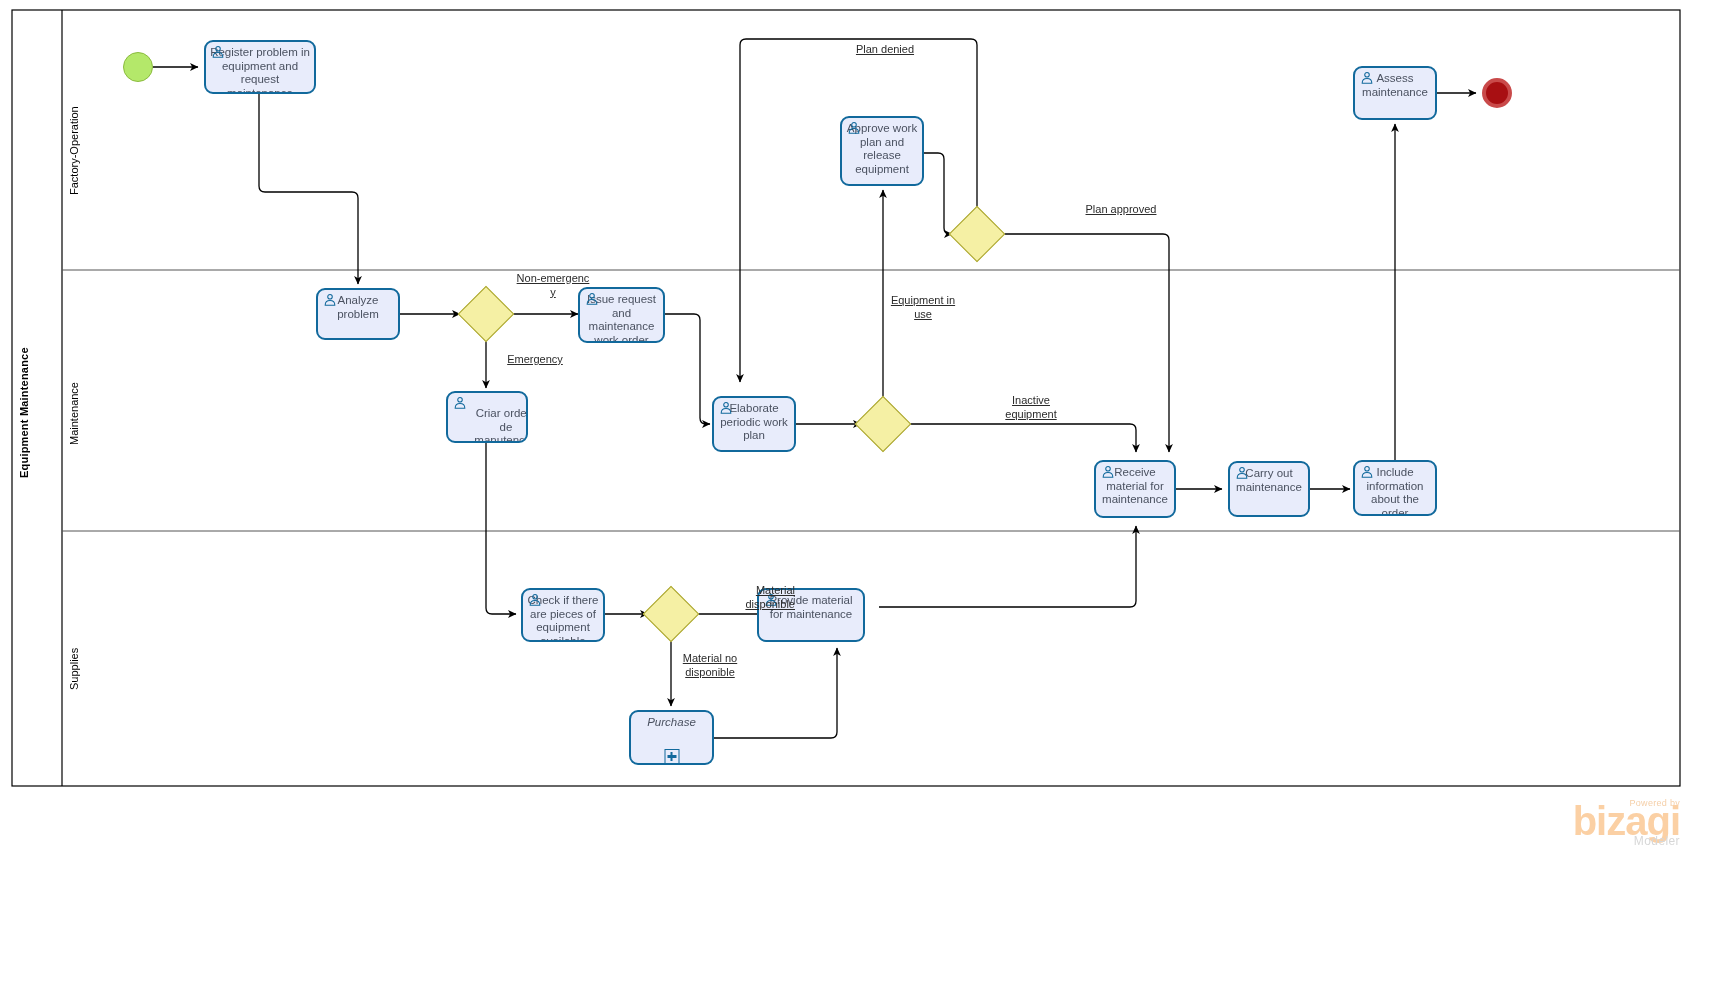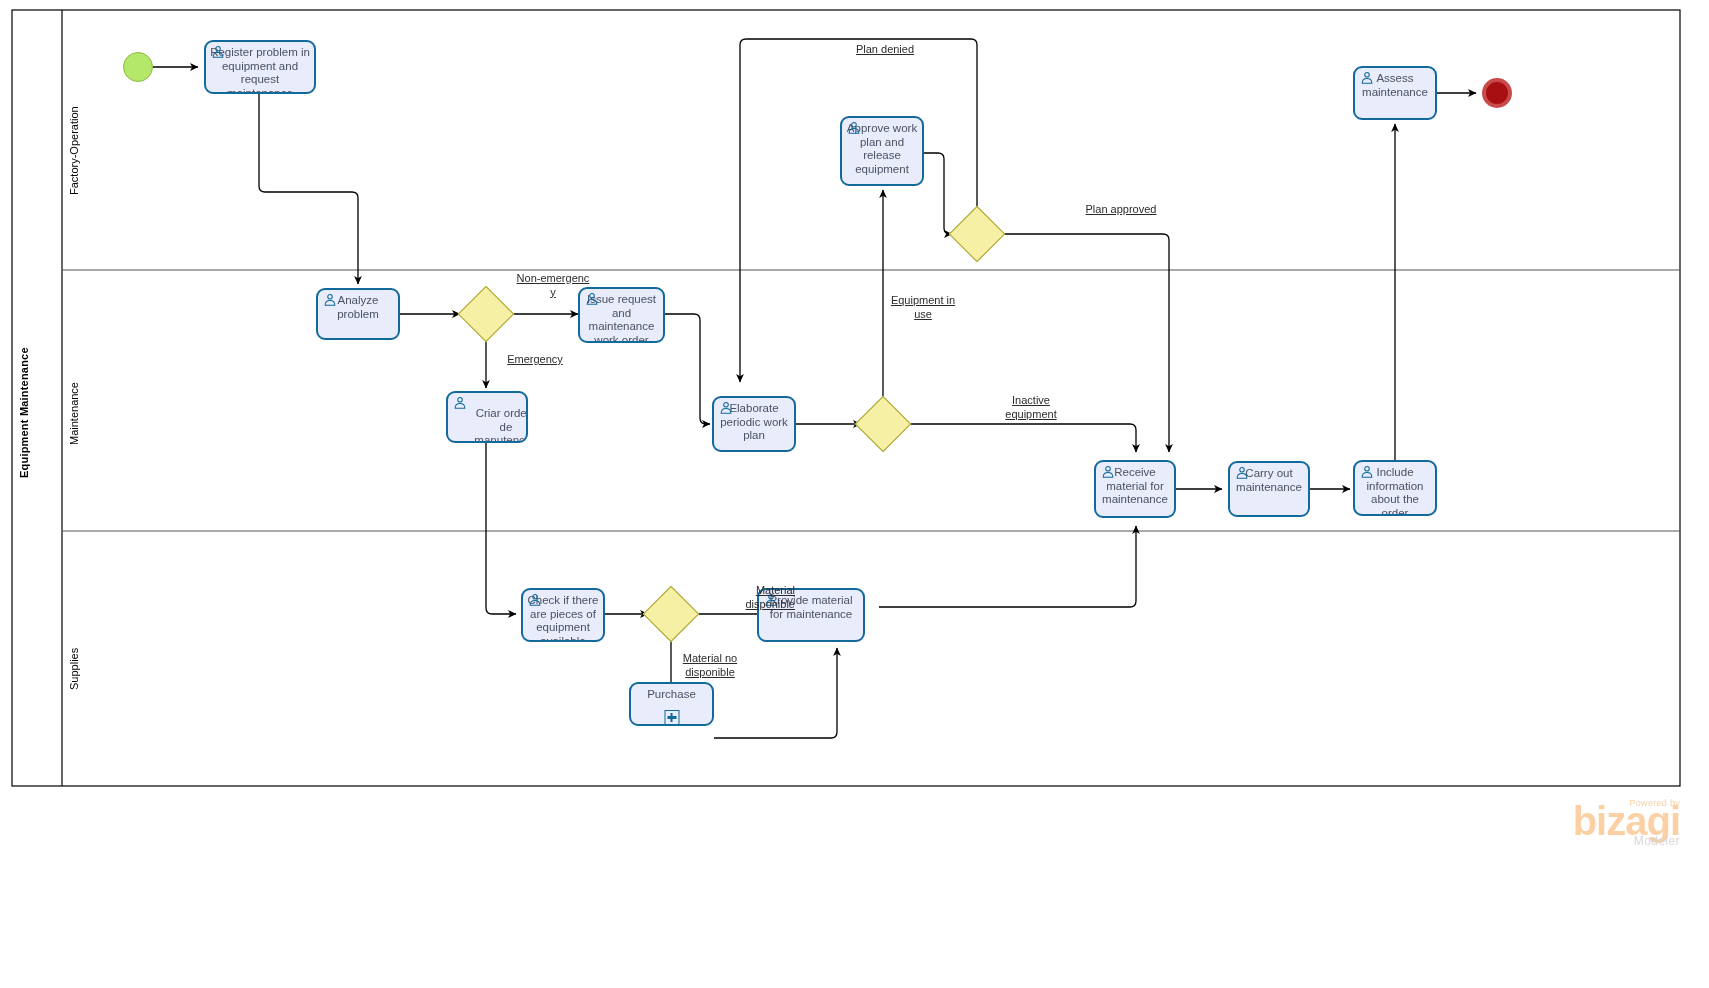--- a/index.html
+++ b/index.html
@@ -318,21 +318,21 @@
   </div>
 
   <div class="task top-label" style="left:757px; top:588px; width:108px; height:54px;">
     <svg class="task-ico" viewBox="0 0 16 16">
       <circle cx="8" cy="4.2" r="2.6" fill="none" stroke="#11699c" stroke-width="1.2"></circle>
       <path d="M2.5,14 C2.5,10.2 5,8.6 8,8.6 C11,8.6 13.5,10.2 13.5,14 Z" fill="none" stroke="#11699c" stroke-width="1.2"></path>
     </svg>
     <span>Provide material for maintenance</span>
   </div>
 
-  <div class="task top-label" style="left:629px; top:682px; width:85px; height:44px;">
+  <div class="task top-label" style="left:629px; top:710px; width:85px; height:55px;font-style:italic;">
     <span>Purchase</span>
     <span class="subproc-plus"></span>
   </div>
 
   <div class="gateway" style="left:466px; top:294px;"></div>
   <div class="gateway" style="left:863px; top:404px;"></div>
   <div class="gateway" style="left:957px; top:214px;"></div>
   <div class="gateway" style="left:651px; top:594px;"></div>
 
   <div class="flow-label" style="left:505px; top:272px; width:96px;">Non-emergenc

